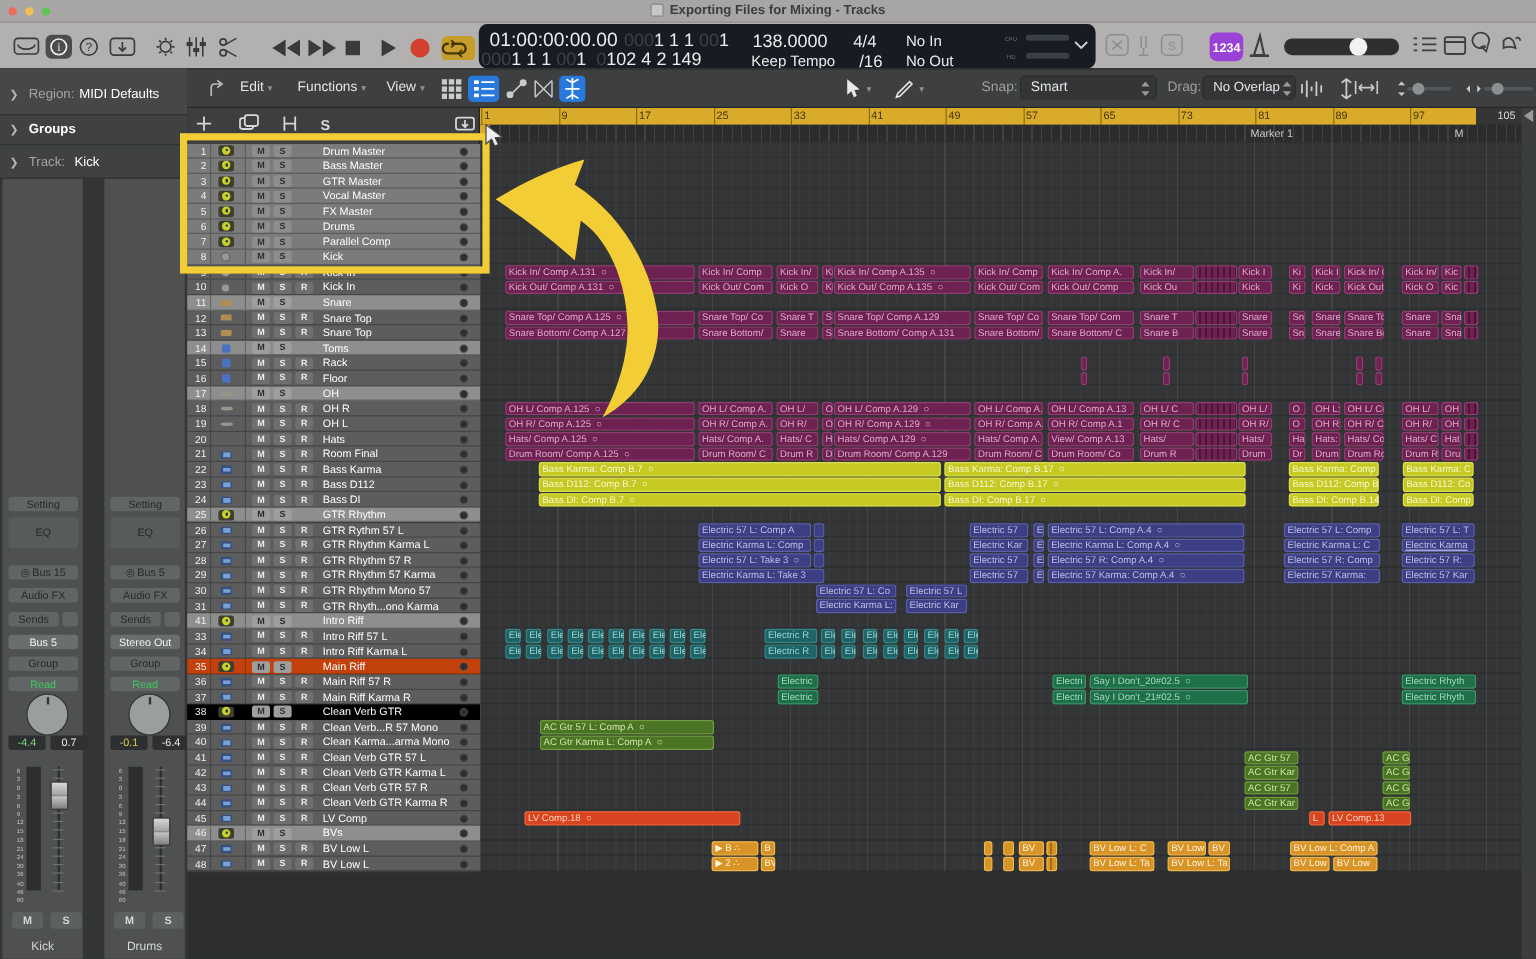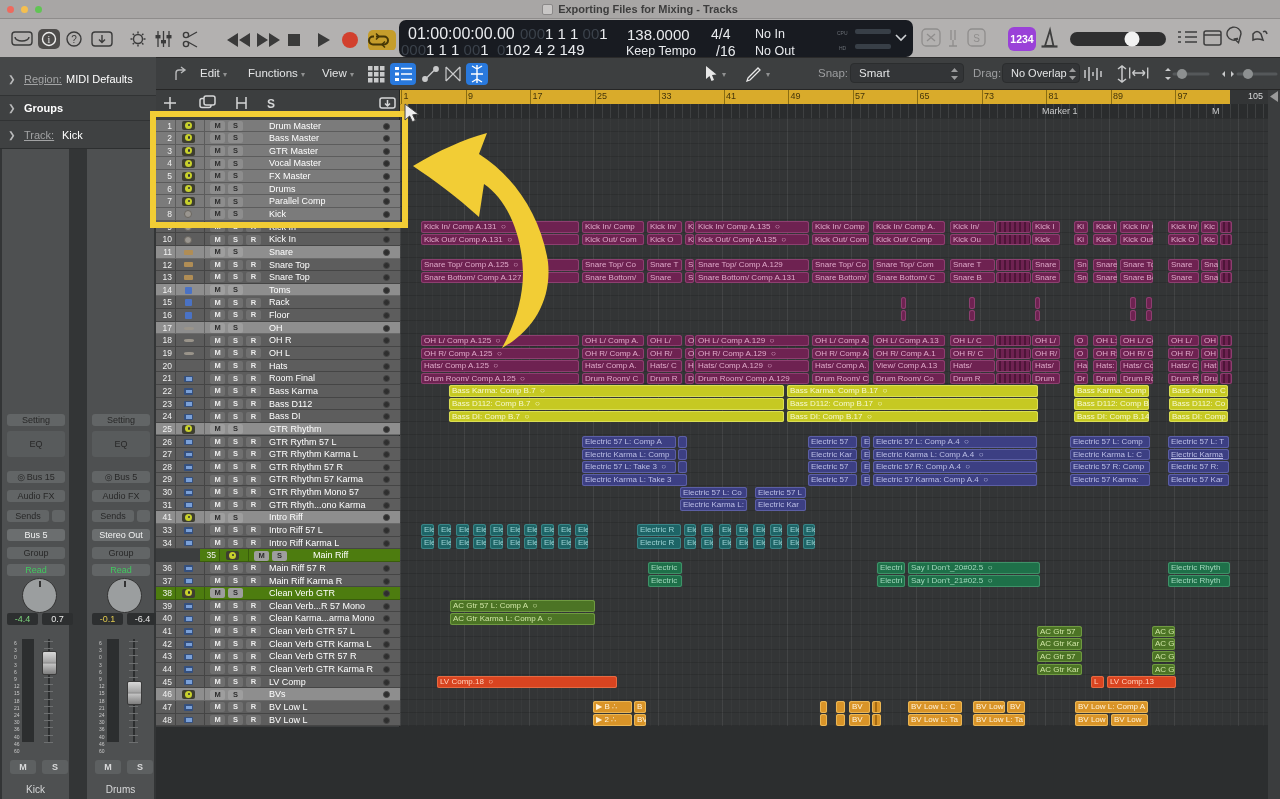--- a/index.html
+++ b/index.html
@@ -25,21 +25,21 @@
   border-top:1px solid #2a2a2a; border-bottom:1px solid #262626;}
 .r2t { position:absolute; top:9px; font-size:11.5px; color:#e3e4e5; }
 .r2lab { position:absolute; top:9px; font-size:11.5px; color:#9d9ea0; }
 .r2dd { position:absolute; top:5px; height:20px; background:#333537; border-radius:4px;
   border:1px solid #2b2d2e; color:#e3e4e5; font-size:11.5px; line-height:18px; padding-left:8px;}
 .chev { color:#909192; font-size:8px; }
 
 #inspector { position:absolute; left:0; top:57px; width:156px; height:742px; background:#3f4142; }
 .insrow { position:absolute; left:0; width:156px; font-size:11px; color:#ffffff; }
 .insarrow { color:#b8b9ba; font-size:9px; }
-.inslab { color:#a2a3a4;text-decoration:underline; }
+.inslab { color:#a2a3a4; }
 
 #striparea { position:absolute; left:0; top:149px; width:156px; height:650px; background:#333536; }
 .strip { position:absolute; top:0; width:67px; height:650px; background:#4e5051; }
 .csbtn { position:absolute; background:#626566; border-radius:3px; color:#282828;
   font-size:9px; text-align:center; }
 .csout { background:#6b6e6f; color:#f2f3f3; }
 .csval { position:absolute; background:#2d2f30; border-radius:2px; font-size:9px;
   text-align:center; color:#e8e8e8; }
 .fadcap { position:absolute; width:15px; height:24px; border-radius:2px;
   background:linear-gradient(to bottom,#d8d8d8 0%,#a5a5a5 45%,#8b8b8b 50%,#c2c2c2 55%,#7e7e7e 100%);
@@ -823,21 +823,21 @@
         <span class="ticon">
           <span style="position:absolute;left:2px;top:1.5px;width:9px;height:6.5px;background:#35507e;border-radius:1px;"></span>
           <span style="position:absolute;left:3.5px;top:3px;width:6px;height:3.5px;background:#7aa0d8;"></span>
         </span>
         <span class="tbtnm" style="left:54px;background:#6f6f6f;color:#ececec;">M</span>
         <span class="tbtnm" style="left:72px;background:#6f6f6f;color:#ececec;">S</span>
         <span class="tbtnm" style="left:90px;background:#6f6f6f;color:#ececec;">R</span>
         <span class="tname">Intro Riff Karma L</span>
         <span class="tdot"></span>
       </div>
-      <div class="trow" style="top:459.26px;background:#4d7c0f;border-bottom:1px solid rgba(0,0,0,0.25);margin-left:44px;">
+      <div class="trow" style="top:459.26px;background:#c2410c;border-bottom:1px solid rgba(0,0,0,0.25);">
         <span class="tnum">35</span>
         <span style="position:absolute;left:19px;top:0;width:1px;height:13px;background:rgba(0,0,0,0.25);"></span>
         <span style="position:absolute;left:48px;top:0;width:1px;height:13px;background:rgba(0,0,0,0.25);"></span>
         <span class="ticon" style="background:#3e3e30;">
           <span style="position:absolute;left:3px;top:0.5px;width:7px;height:7px;border-radius:50%;background:#c8d12c;"></span>
           <span style="position:absolute;left:5.5px;top:2.5px;width:2.5px;height:2.5px;border-radius:50%;background:#333;"></span>
         </span>
         <span class="tbtnm" style="left:54px;background:#9e9e9e;color:#2e2e2e;">M</span>
         <span class="tbtnm" style="left:72px;background:#9e9e9e;color:#2e2e2e;">S</span>
         <span class="tname">Main Riff</span>
@@ -864,21 +864,21 @@
         <span class="ticon">
           <span style="position:absolute;left:2px;top:1.5px;width:9px;height:6.5px;background:#35507e;border-radius:1px;"></span>
           <span style="position:absolute;left:3.5px;top:3px;width:6px;height:3.5px;background:#7aa0d8;"></span>
         </span>
         <span class="tbtnm" style="left:54px;background:#6f6f6f;color:#ececec;">M</span>
         <span class="tbtnm" style="left:72px;background:#6f6f6f;color:#ececec;">S</span>
         <span class="tbtnm" style="left:90px;background:#6f6f6f;color:#ececec;">R</span>
         <span class="tname">Main Riff Karma R</span>
         <span class="tdot"></span>
       </div>
-      <div class="trow" style="top:497.18000000000006px;background:#4d7c0f;border-bottom:1px solid rgba(0,0,0,0.25);">
+      <div class="trow" style="top:497.18000000000006px;background:#000000;border-bottom:1px solid rgba(0,0,0,0.25);">
         <span class="tnum">38</span>
         <span style="position:absolute;left:19px;top:0;width:1px;height:13px;background:rgba(0,0,0,0.25);"></span>
         <span style="position:absolute;left:48px;top:0;width:1px;height:13px;background:rgba(0,0,0,0.25);"></span>
         <span class="ticon" style="background:#3e3e30;">
           <span style="position:absolute;left:3px;top:0.5px;width:7px;height:7px;border-radius:50%;background:#c8d12c;"></span>
           <span style="position:absolute;left:5.5px;top:2.5px;width:2.5px;height:2.5px;border-radius:50%;background:#333;"></span>
         </span>
         <span class="tbtnm" style="left:54px;background:#9e9e9e;color:#2e2e2e;">M</span>
         <span class="tbtnm" style="left:72px;background:#9e9e9e;color:#2e2e2e;">S</span>
         <span class="tname">Clean Verb GTR</span>

